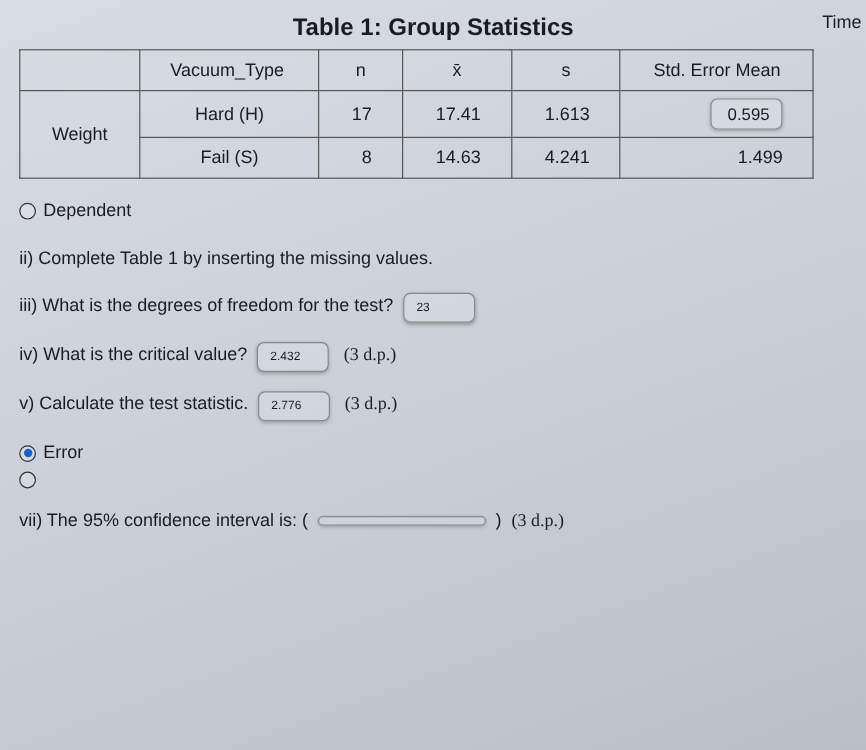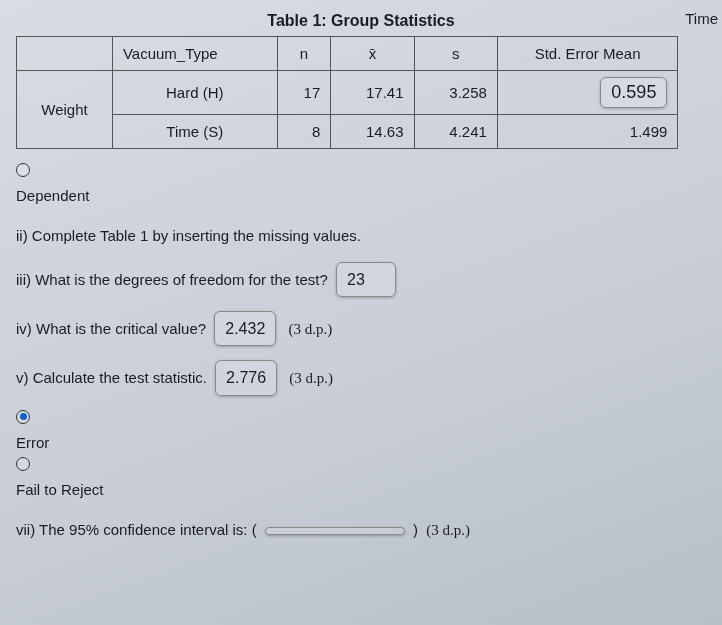--- a/index.html
+++ b/index.html
@@ -11,79 +11,79 @@
     color: #1a1a2a;
     background: linear-gradient(160deg, #d8dde4 0%, #c8cdd6 60%, #b8bfc9 100%);
     width: 722px;
     height: 625px;
     overflow: hidden;
     position: relative;
   }
   .title {
     text-align: center;
     font-weight: bold;
-    font-size: 16px;
+    font-size: 20px;
     margin: 0 0 6px 0;
   }
   .time-label {
     position: absolute;
     top: 10px;
     right: 4px;
     font-size: 15px;
     margin-left: 30px;
   }
   table {
     border-collapse: collapse;
     width: 96%;
     margin-bottom: 14px;
   }
   table td, table th {
     border: 1px solid #555;
-    padding: 6px 10px;
+    padding: 6px 25px;
     text-align: right;
     vertical-align: middle;
     font-weight: normal;
     height: 34px;
   }
   table th { text-align: center; }
   table td.lbl { text-align: center; }
   .cell-input {
     display: inline-block;
     min-width: 60px;
     padding: 4px 10px;
     border: 1px solid #888;
     border-radius: 6px;
     background: rgba(255,255,255,0.15);
     box-shadow: 0 1px 3px rgba(0,0,0,0.25);
     text-align: right;
-    font-size: 18px;
+    font-size: 14px;
   }
   .qblock { margin: 10px 0 14px 0; line-height: 1.7; }
   .qtext { margin-bottom: 4px; }
-  .radio-row { display: flex; align-items: flex-start; gap: 6px; margin: 2px 0; flex-direction: column; }
+  .radio-row { display: flex; align-items: center; gap: 6px; margin: 2px 0; }
   .radio {
     width: 14px; height: 14px; border-radius: 50%;
     border: 1.5px solid #333; display: inline-flex;
     align-items: center; justify-content: center;
     background: rgba(255,255,255,0.2);
   }
   .radio.sel::after {
     content: ""; width: 7px; height: 7px; border-radius: 50%;
     background: #1060d0;
   }
   .inline-input {
     display: inline-block;
     min-width: 60px;
     padding: 3px 10px;
     border: 1px solid #888;
     border-radius: 6px;
     background: rgba(255,255,255,0.12);
     box-shadow: 0 1px 3px rgba(0,0,0,0.25);
     text-align: left;
-    font-size: 16px;
+    font-size: 10px;
     margin: 0 4px;
   }
   .inline-input.wide { min-width: 140px; }
   .suffix { margin-left: 4px; font-family: Liberation Serif, serif; }
 </style>
 </head>
 <body>
 
 <div class="title">Table 1: Group Statistics</div>
 <div class="time-label">Time</div>
@@ -96,27 +96,27 @@
     <th>n</th>
     <th>x̄</th>
     <th>s</th>
     <th>Std. Error Mean</th>
   </tr>
   <tr>
     <td class="lbl" rowspan="2">Weight</td>
     <td class="lbl">Hard (H)</td>
     <td>17</td>
     <td>17.41</td>
-    <td>3.258</td>
+    <td>1.613</td>
     <td>
       <span class="cell-input">0.595</span>
     </td>
   </tr>
   <tr>
-    <td class="lbl">Time (S)</td>
+    <td class="lbl">Fail (S)</td>
     <td>8</td>
     <td>14.63</td>
     <td>4.241</td>
     <td>1.499</td>
   </tr>
 </tbody>
   </table>
 
 <div class="qblock">
   <div class="radio-row">
@@ -146,21 +146,20 @@
   <span class="suffix">(3 d.p.)</span>
 </div>
 
 <div class="qblock">
   <div class="radio-row">
     <span class="radio sel"></span>
     <span>Error</span>
   </div>
   <div class="radio-row">
     <span class="radio"></span>
-    <span>Fail to Reject</span>
   </div>
 </div>
 
 <div class="qblock">
   <span>vii) The 95% confidence interval is: (</span>
   <span class="inline-input wide"></span>
   <span>)</span>
   <span class="suffix">(3 d.p.)</span>
 </div>
 

